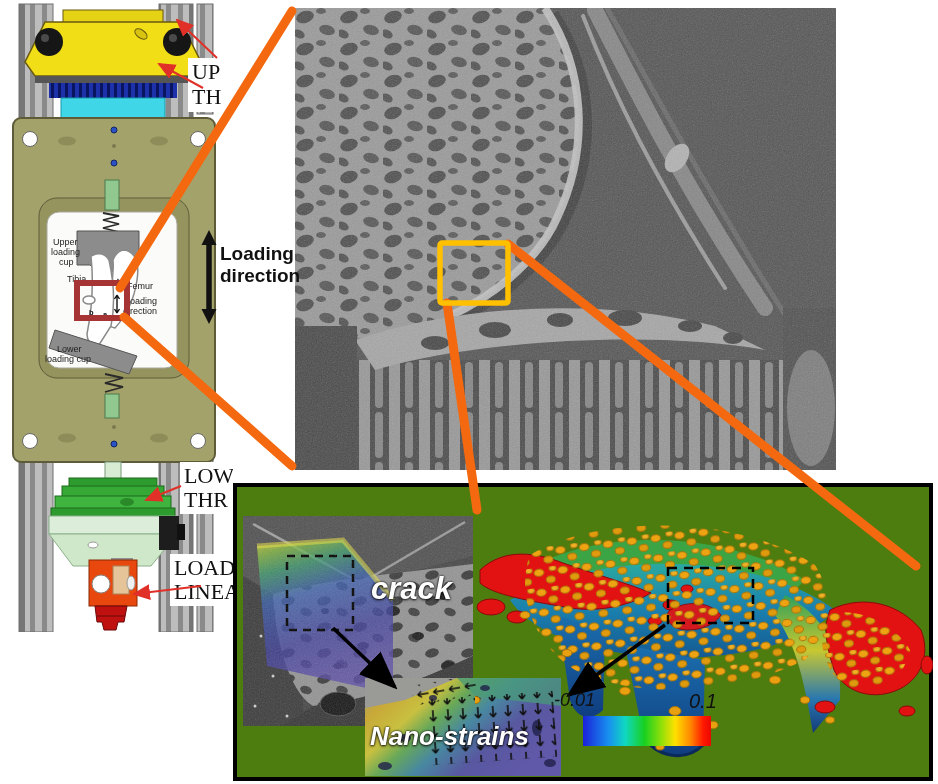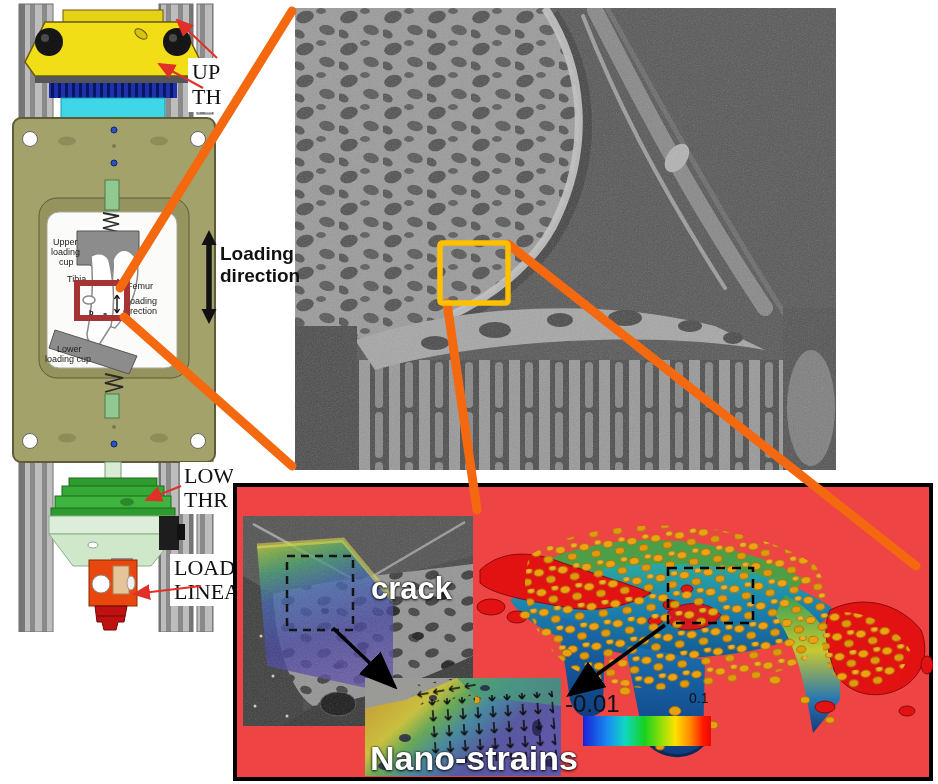--- a/index.html
+++ b/index.html
@@ -14,37 +14,37 @@
   
   .load-dir-arrow{left:200px;top:230px;z-index:6;}
   .load-dir-text{left:220px;top:243px;width:74px;font-size:19px;line-height:1.18;
                  color:#111;z-index:6;font-weight:bold;}
 
   
   #ct{left:295px;top:8px;z-index:4;}
 
   
   .panel{left:233px;top:483px;width:692px;height:290px;border:4px solid #000;
-         background:#ef4444;z-index:10;}
+         background:#4d7c0f;z-index:10;font-style:italic;}
   .panel .inset{position:absolute;}
   #crackInset{left:6px;top:29px;}
   #nanoInset{left:128px;top:191px;}
   #render3d{left:238px;top:8px;}
   #panelArrows{left:0;top:0;pointer-events:none;}
 
   .crack-label{position:absolute;left:134px;top:84px;color:#fff;font-weight:bold;
                font-size:31px;text-shadow:0 1px 3px rgba(0,0,0,.85),0 0 2px #000;}
-  .nano-label{position:absolute;left:133px;top:252px;color:#fff;font-weight:bold;
-              font-size:34px;text-shadow:0 1px 3px rgba(0,0,0,.85),0 0 2px #000;}
+  .nano-label{position:absolute;left:133px;top:234px;color:#fff;font-weight:bold;
+              font-size:26px;text-shadow:0 1px 3px rgba(0,0,0,.85),0 0 2px #000;}
 
   .colorbar{position:absolute;left:346px;top:229px;width:128px;height:30px;
             background:linear-gradient(to right,#1a22d8 0%,#1890f0 20%,#10d8c0 33%,
             #18d020 48%,#98e008 62%,#ffe000 72%,#ff8800 84%,#ff1800 94%,#ea0800 100%);}
-  .cb-min{position:absolute;left:328px;top:203px;font-size:24px;color:#111;}
-  .cb-max{position:absolute;left:452px;top:203px;font-size:14px;color:#111;}
+  .cb-min{position:absolute;left:317px;top:203px;font-size:18px;color:#111;}
+  .cb-max{position:absolute;left:452px;top:203px;font-size:20px;color:#111;}
   .cb-caption{position:absolute;left:344px;top:260px;font-size:17px;color:#111;}
 
   
   #connectors{left:0;top:0;z-index:60;pointer-events:none;}
 </style>
 </head>
 <body>
 
 <div class="canvas">
 

